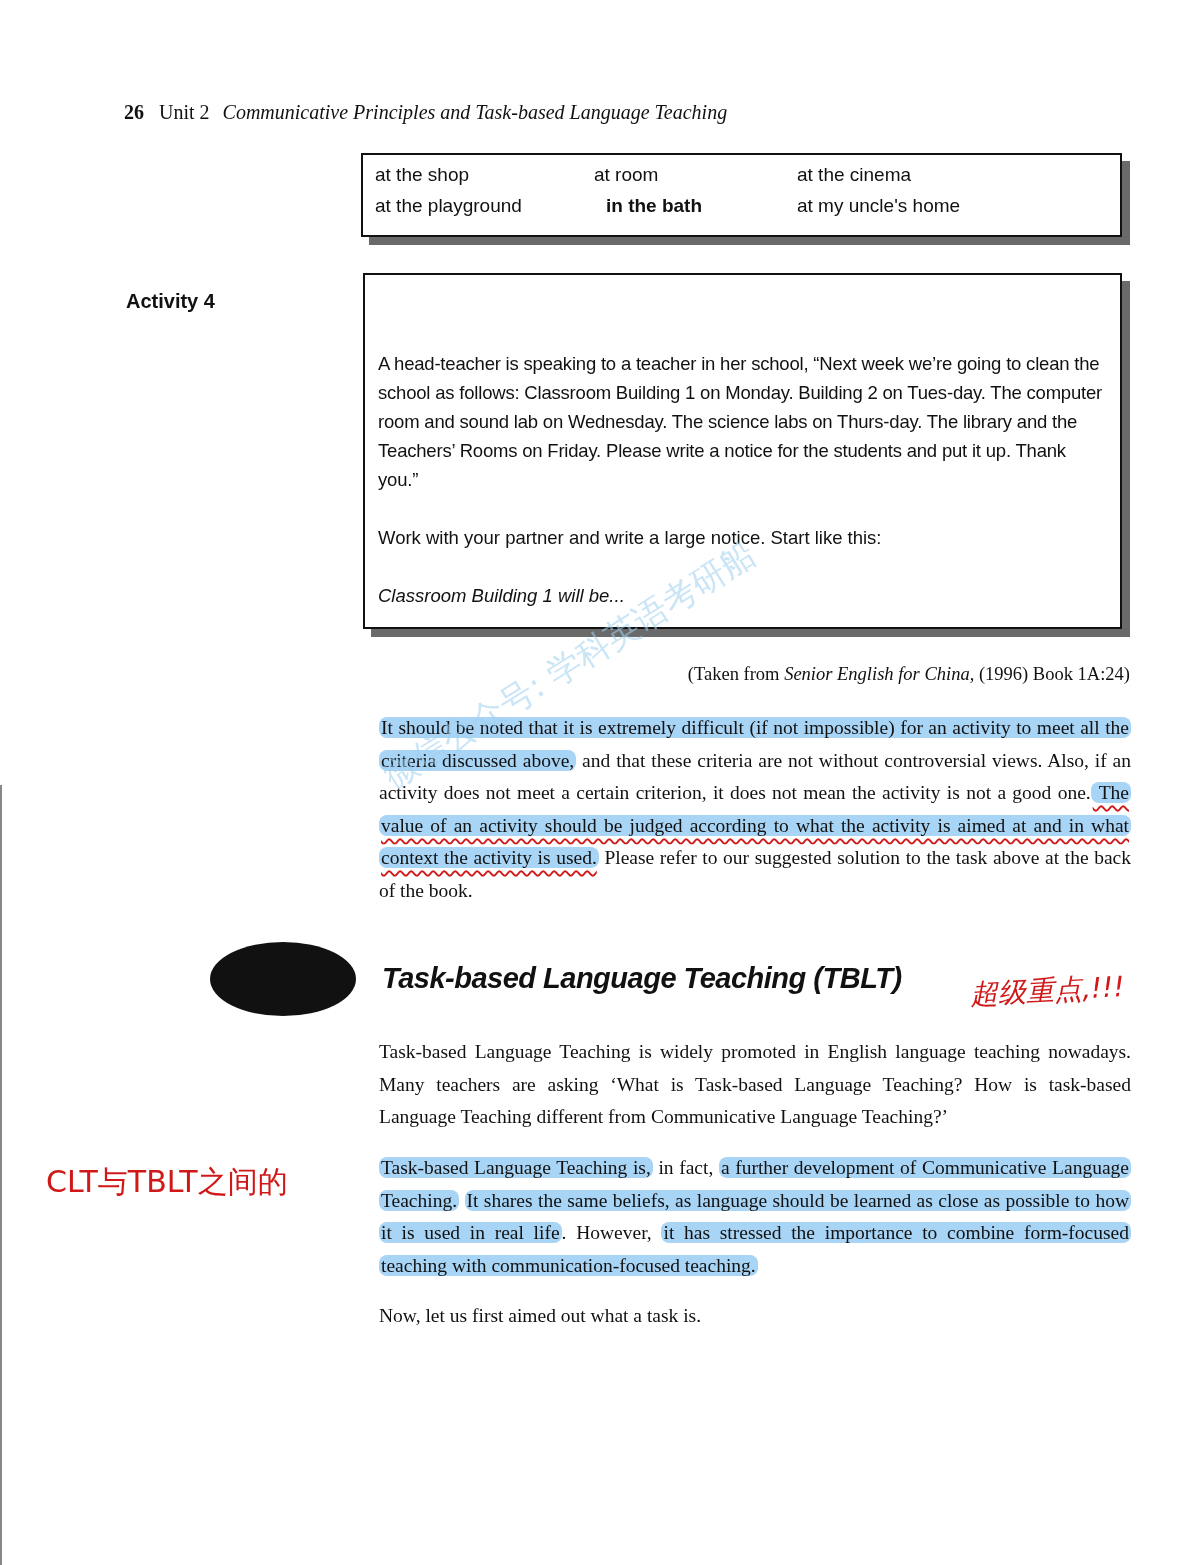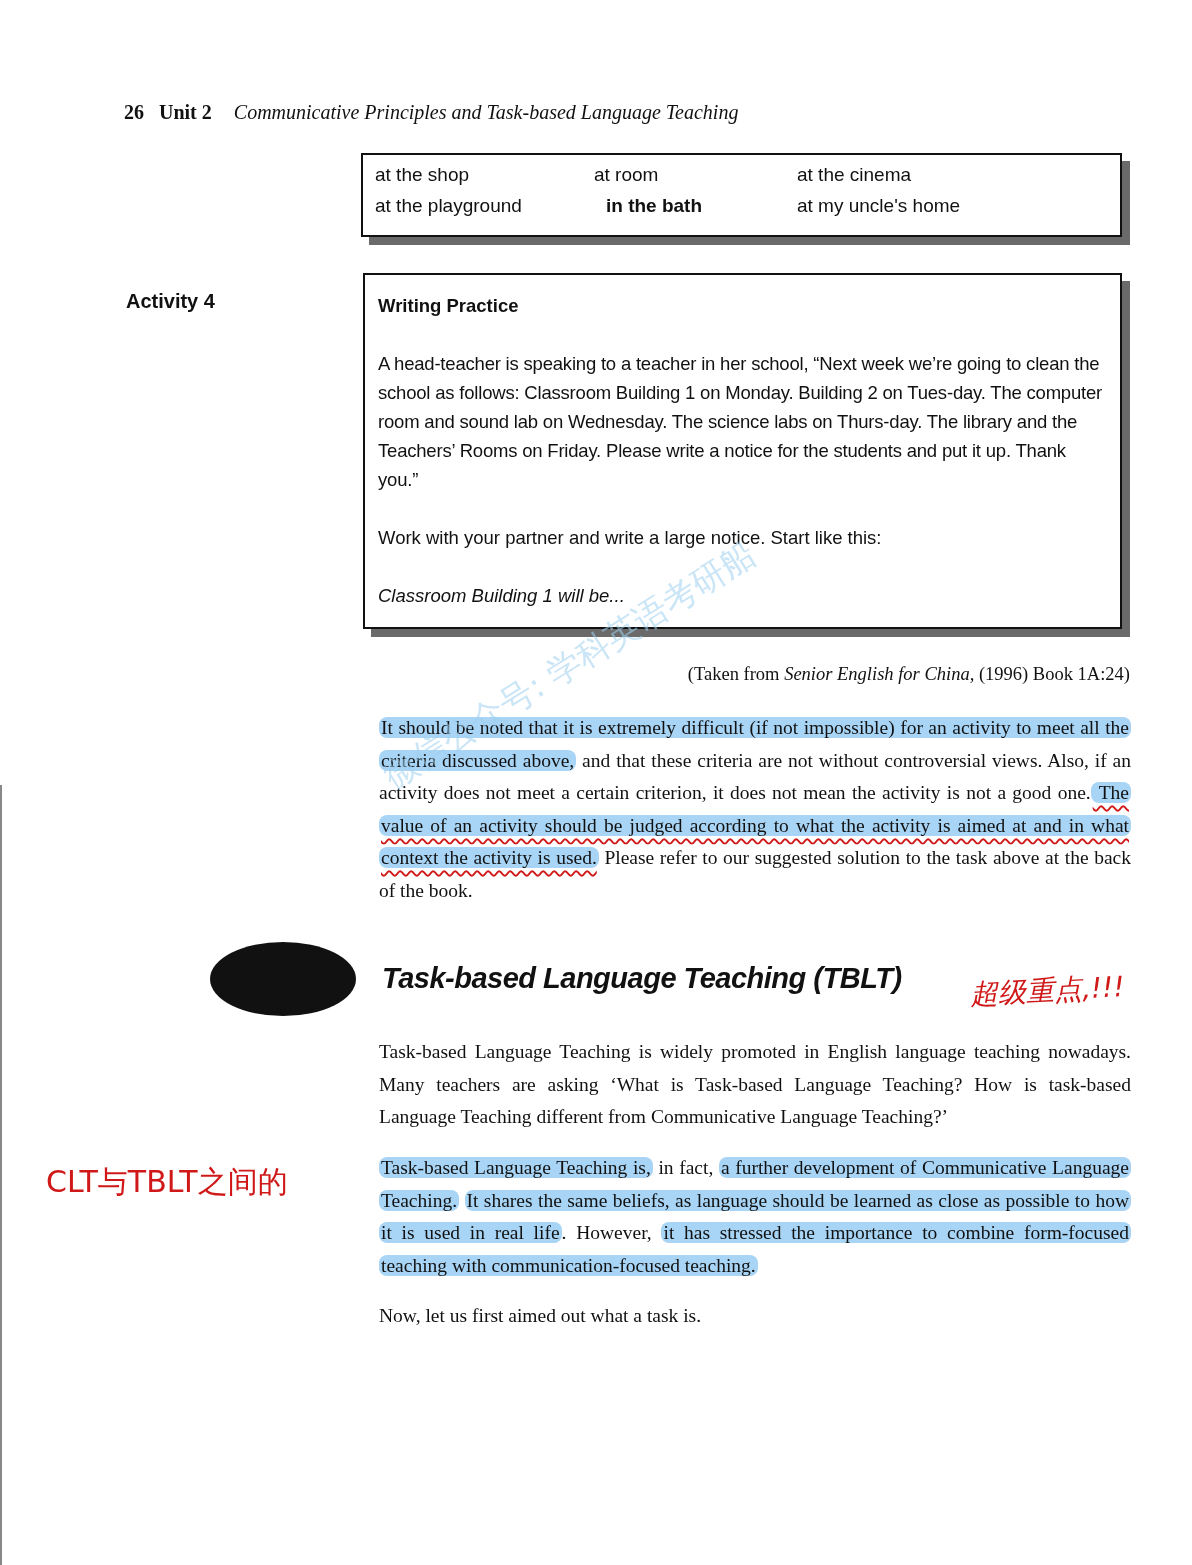--- a/index.html
+++ b/index.html
@@ -1,20 +1,20 @@
 <!DOCTYPE html>
 <html><head>
 <meta charset="utf-8">
 <style>
   html, body { margin:0; padding:0; }
   body { width:1192px; height:1565px; background:#ffffff; position:relative; overflow:hidden; font-family:"Liberation Serif", serif; color:#111; }
   .abs { position:absolute; }
   .header { left:124px; top:101px; font-size:20px; white-space:nowrap; }
   .header .pg { font-weight:bold; margin-right:10px; }
-  .header .unit { margin-right:17px;font-weight:bold; }
+  .header .unit { margin-right:8px; }
   .header .ttl { font-style:italic; }
 
   .box { position:absolute; border:2px solid #111; background:#fff; box-shadow: 8px 8px 0 #6a6a6a; }
   .box1 { left:361px; top:153px; width:757px; height:80px; }
   .box2 { left:363px; top:273px; width:755px; height:352px; }
 
   .sans { font-family:"Liberation Sans", sans-serif; }
   .grid-cell { position:absolute; font-size:19px; }
   .act-label { left:126px; top:290px; font-size:20px; font-weight:bold; font-family:"Liberation Sans", sans-serif; }
   .box2 .inner { position:absolute; left:13px; right:10px; font-family:"Liberation Sans", sans-serif; font-size:18.5px; line-height:29px; }
@@ -61,21 +61,20 @@
   <span class="grid-cell sans" style="left:231px;top:9px;">at room</span>
   <span class="grid-cell sans" style="left:434px;top:9px;">at the cinema</span>
   <span class="grid-cell sans" style="left:12px;top:40px;">at the playground</span>
   <span class="grid-cell sans" style="left:243px;top:40px;font-weight:bold;">in the bath</span>
   <span class="grid-cell sans" style="left:434px;top:40px;">at my uncle's home</span>
 </div>
 
 <div class="abs act-label">Activity 4</div>
 
 <div class="box box2">
-  <div class="inner bt">Writing Practice</div>
   <div class="inner para">A head-teacher is speaking to a teacher in her school, “Next week we’re going to clean the school as follows: Classroom Building 1 on Monday. Building 2 on Tues-day. The computer room and sound lab on Wednesday. The science labs on Thurs-day. The library and the Teachers’ Rooms on Friday. Please write a notice for the students and put it up. Thank you.”</div>
   <div class="inner instr">Work with your partner and write a large notice. Start like this:</div>
   <div class="inner start">Classroom Building 1 will be...</div>
 </div>
 
 <div class="abs source">
   <span>(Taken from </span><i>Senior English for China,</i><span> (1996) Book 1A:24)</span>
 </div>
 
 <div class="body-text p1">

